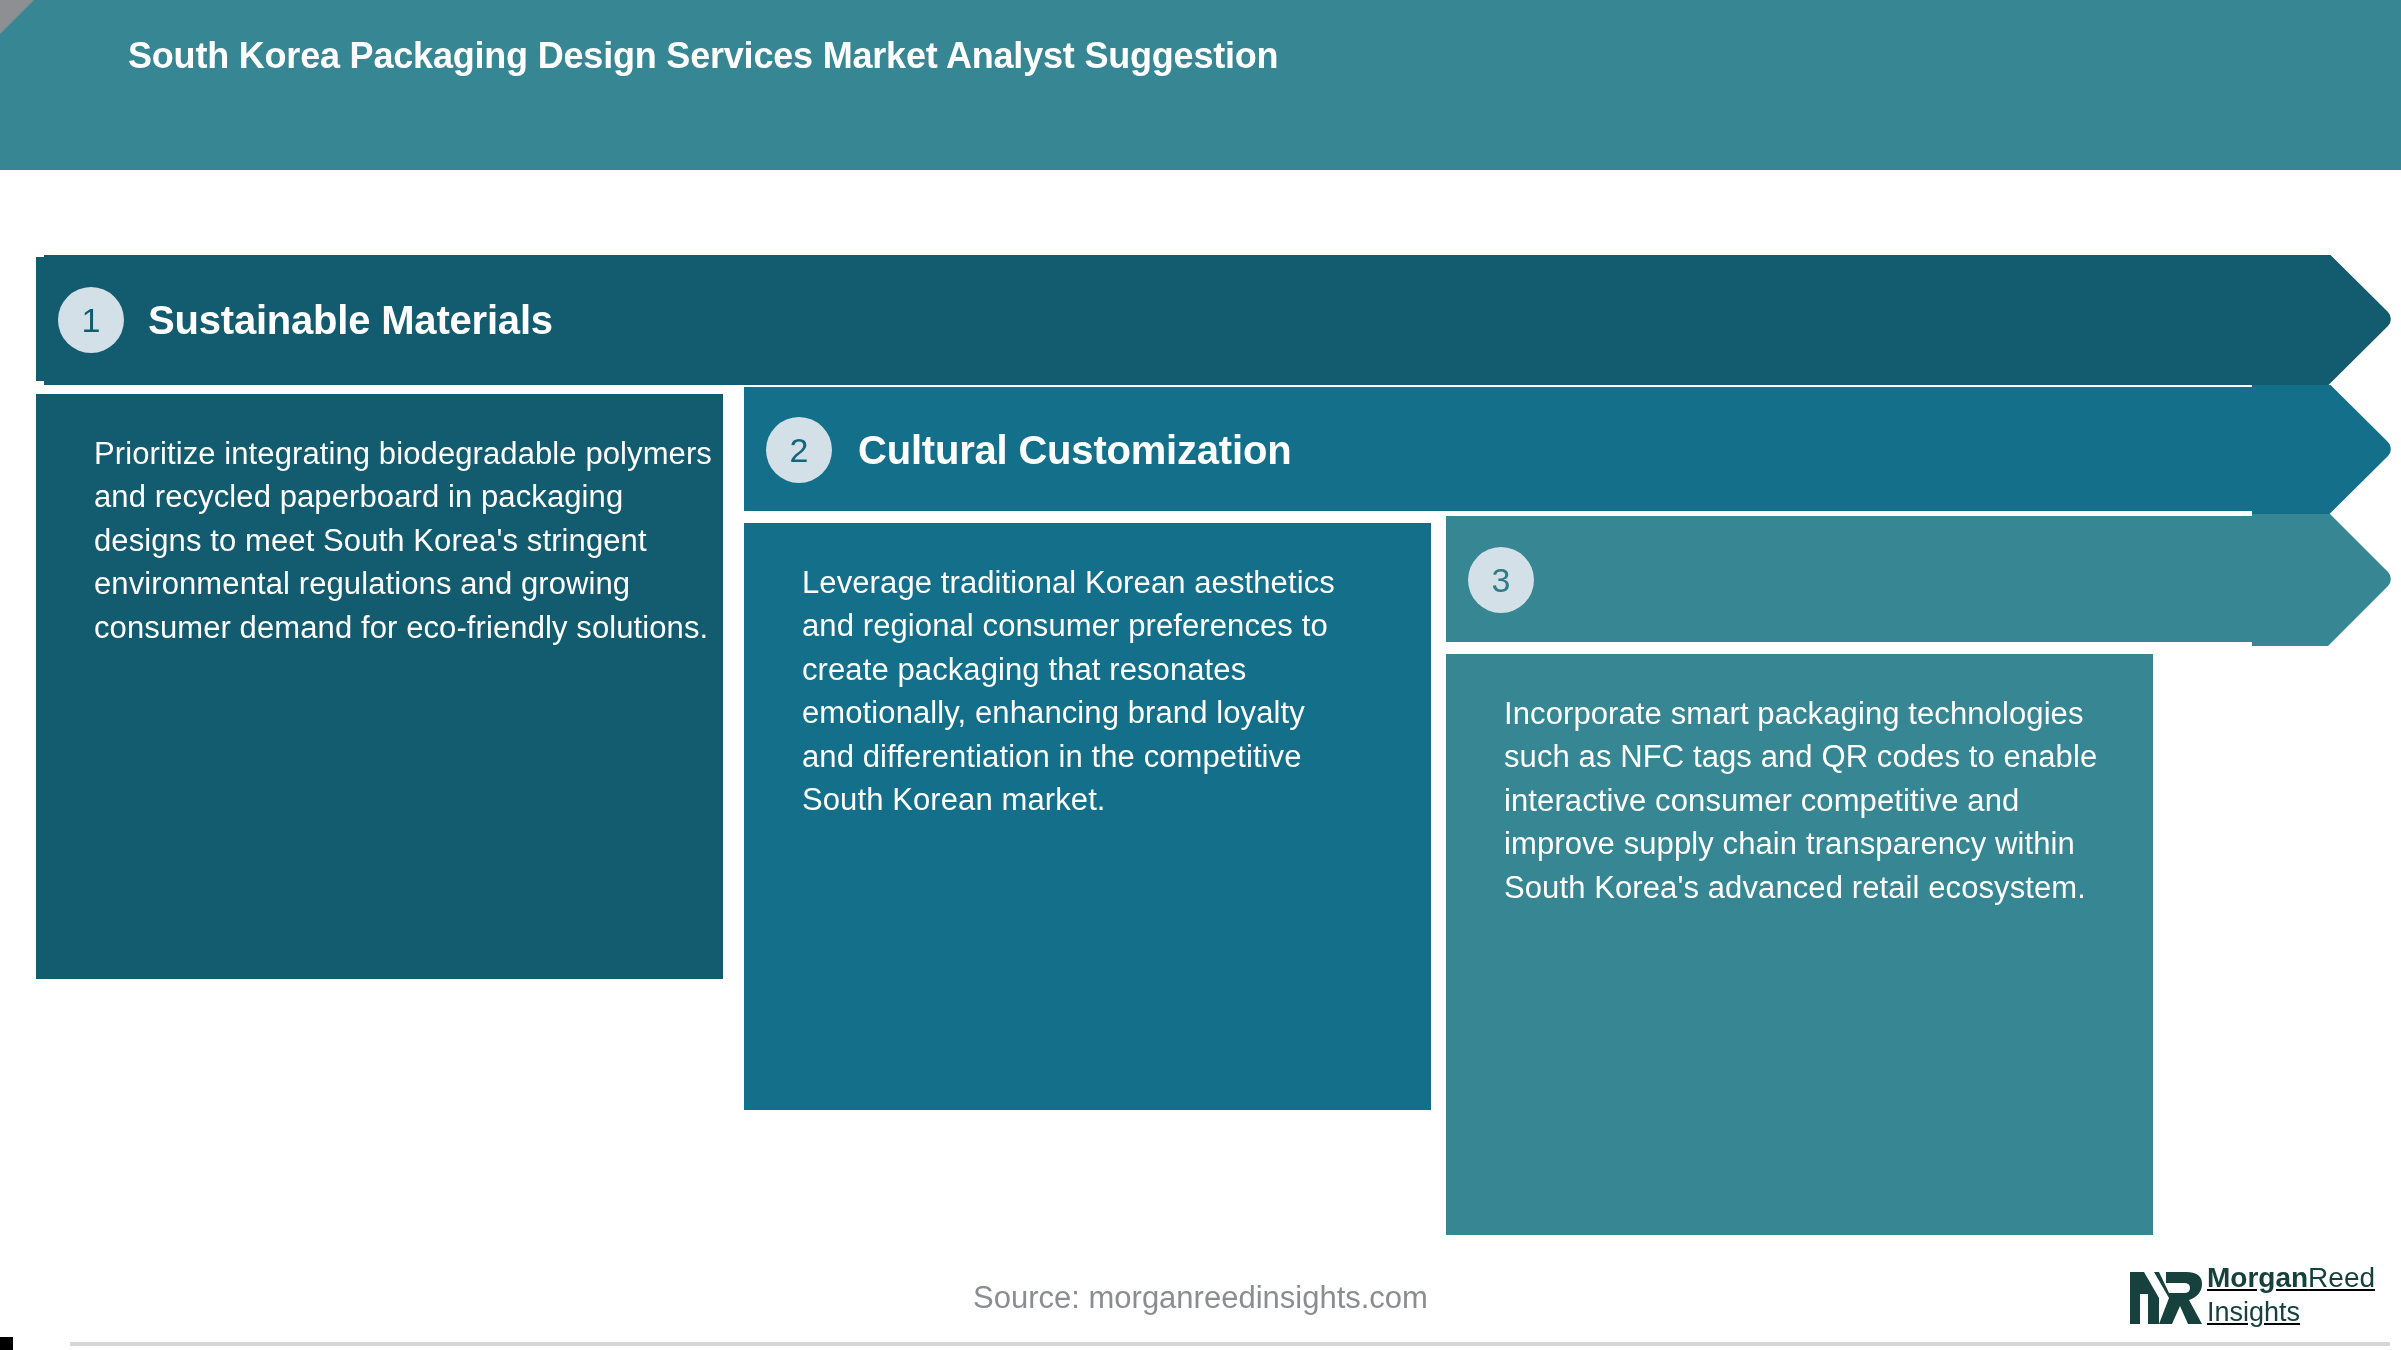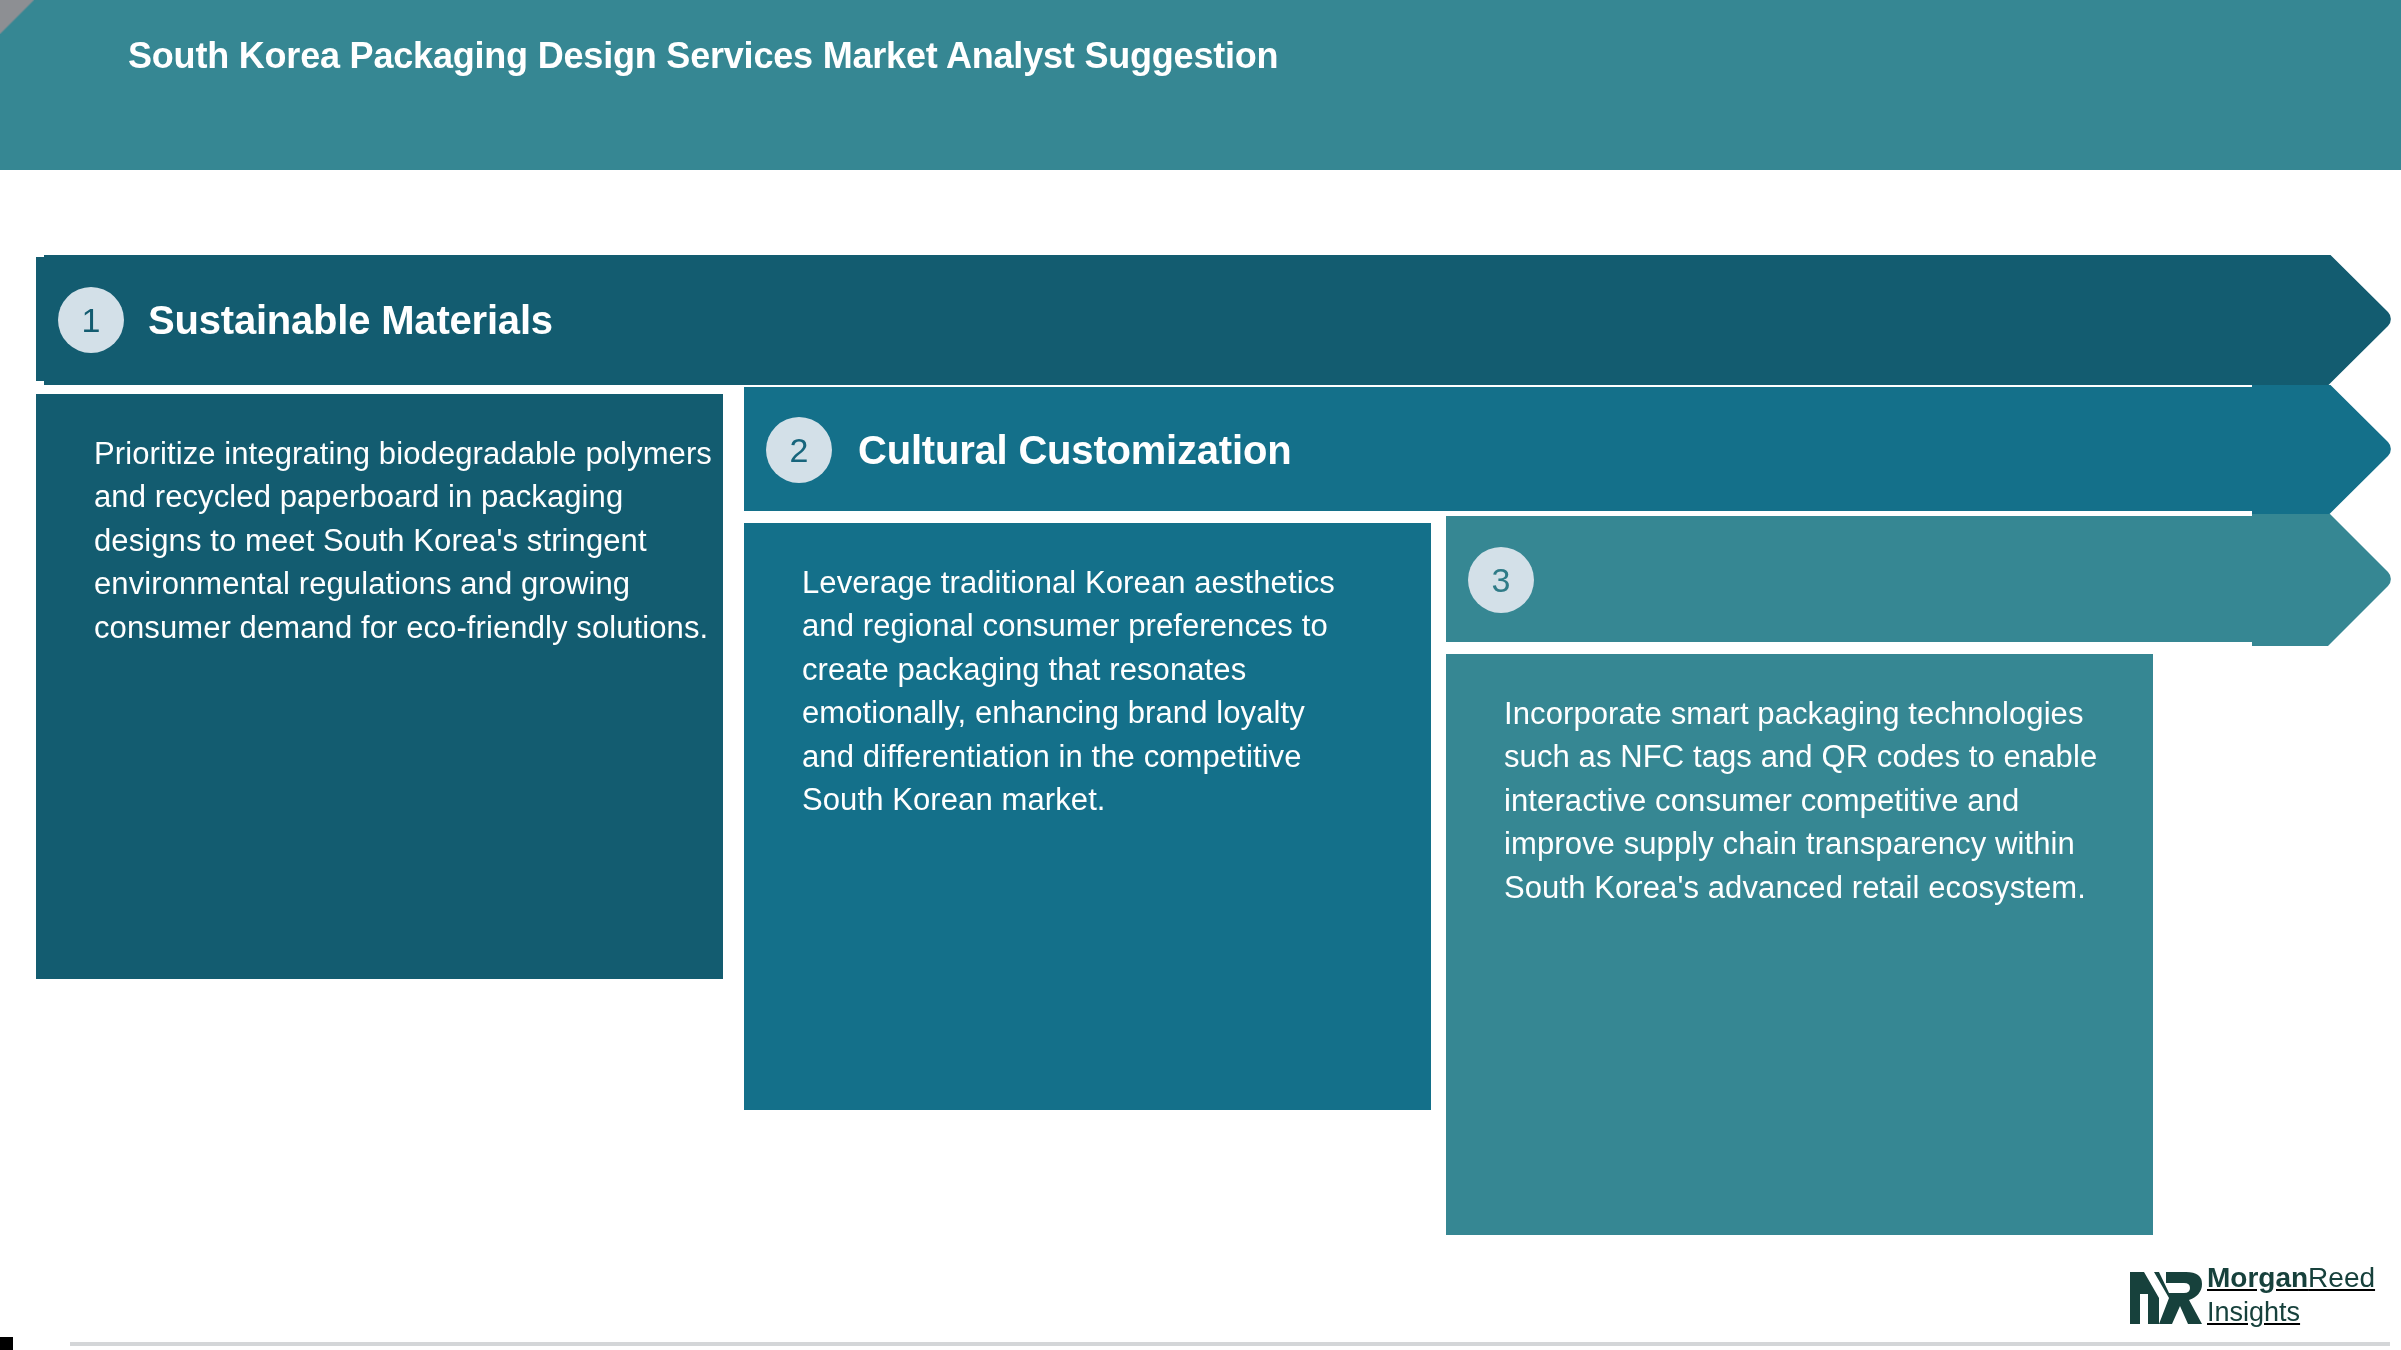--- a/index.html
+++ b/index.html
@@ -199,20 +199,21 @@
   <div class="card" id="card-1">
     <div class="card-text">Prioritize integrating biodegradable polymers and recycled paperboard in packaging designs to meet South Korea's stringent environmental regulations and growing consumer demand for eco-friendly solutions.</div>
   </div>
   <div class="card" id="card-2">
     <div class="card-text">Leverage traditional Korean aesthetics and regional consumer preferences to create packaging that resonates emotionally, enhancing brand loyalty and differentiation in the competitive South Korean market.</div>
   </div>
   <div class="card" id="card-3">
     <div class="card-text">Incorporate smart packaging technologies such as NFC tags and QR codes to enable interactive consumer competitive and improve supply chain transparency within South Korea's advanced retail ecosystem.</div>
   </div>
 
+  <div id="source-note">Source: morganreedinsights.com</div>
 
   <div id="logo">
     <svg id="logo-mark" width="76" height="56" viewBox="0 0 76 56">
       <path d="M2 54 L2 2 L16 2 L31 28 L31 54 L20 54 L20 24 L12 24 L12 54 Z" fill="#17413c"></path>
       <path d="M31 2 L26 2 L41 28 L31 54 L44 54 L52 36 L60 54 L74 54 L61 30 Q74 25 74 14 Q74 2 58 2 L38 2 L38 13 L56 13 Q62 13 62 18 Q62 23 56 23 L41 23 Z" fill="#17413c"></path>
     </svg>
     <div id="logo-words">
       <div id="logo-line-1"><span class="lw-bold">Morgan</span><span class="lw-reg">Reed</span></div>
       <div id="logo-line-2">Insights</div>
     </div>

